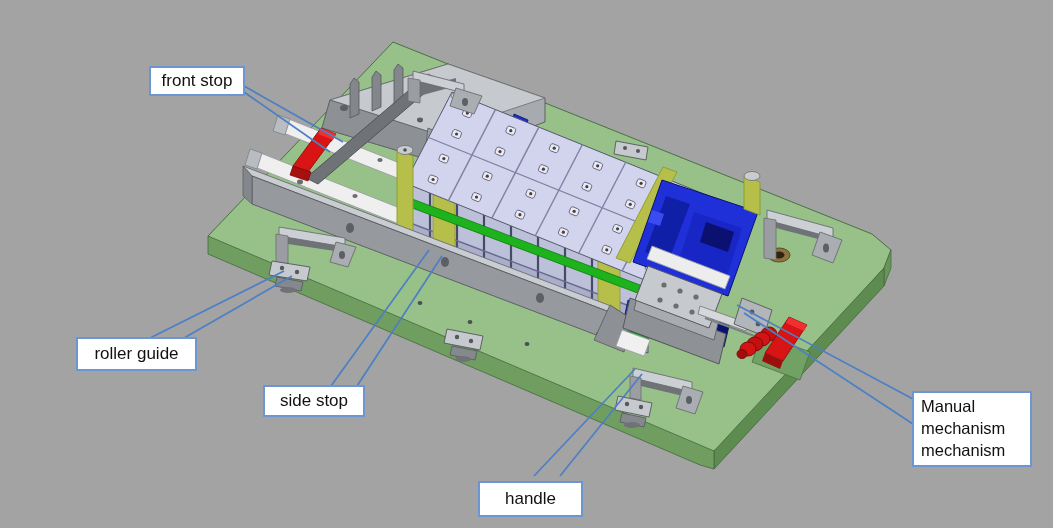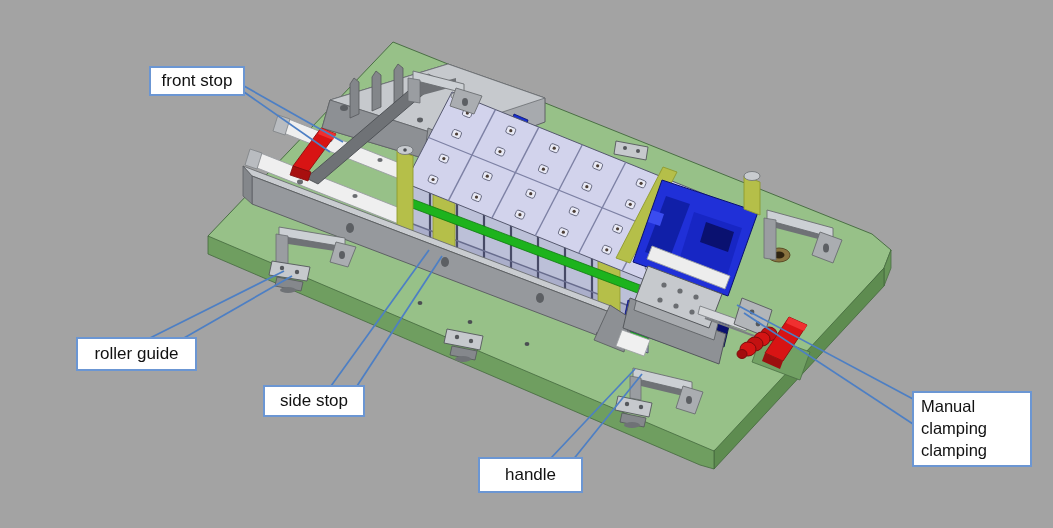--- a/index.html
+++ b/index.html
@@ -311,15 +311,15 @@
     <line x1="534" y1="476" x2="635" y2="369"></line>
     <line x1="560" y1="476" x2="642" y2="374"></line>
     <line x1="913" y1="399" x2="737" y2="305"></line>
     <line x1="913" y1="424" x2="744" y2="313"></line>
   </g>
 </svg>
 
   <div class="callout" style="left:149px;top:66px;width:96px;height:30px;">front stop</div>
   <div class="callout" style="left:76px;top:337px;width:121px;height:34px;">roller guide</div>
   <div class="callout" style="left:263px;top:385px;width:102px;height:32px;">side stop</div>
-  <div class="callout" style="left:478px;top:457px;width:105px;height:36px;text-align:right;">handle</div>
-  <div class="callout multiline" style="left:912px;top:391px;width:120px;height:76px;">Manual clamping clamping</div>
+  <div class="callout" style="left:478px;top:481px;width:105px;height:36px;text-align:right;">handle</div>
+  <div class="callout multiline" style="left:912px;top:391px;width:120px;height:76px;">Manual mechanism mechanism</div>
 </div>
 
 </body></html>

